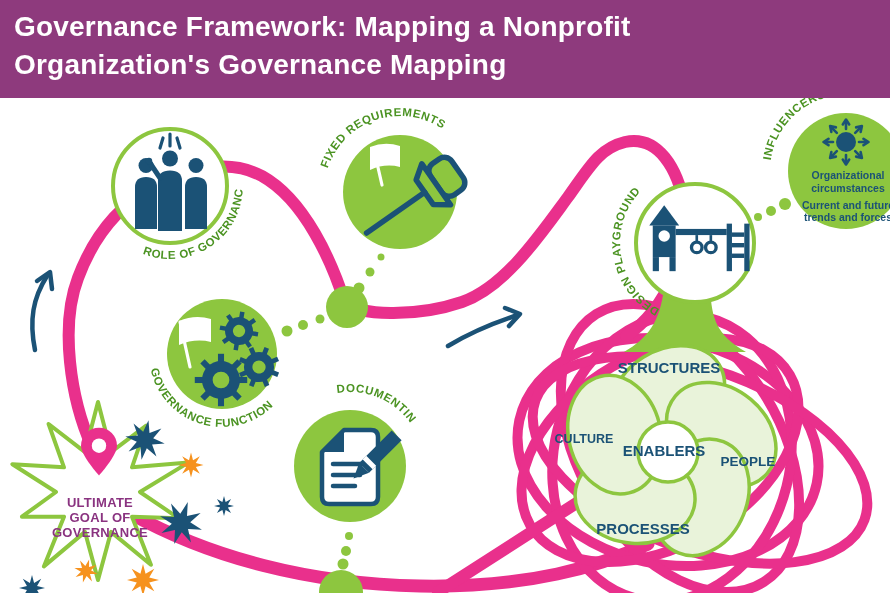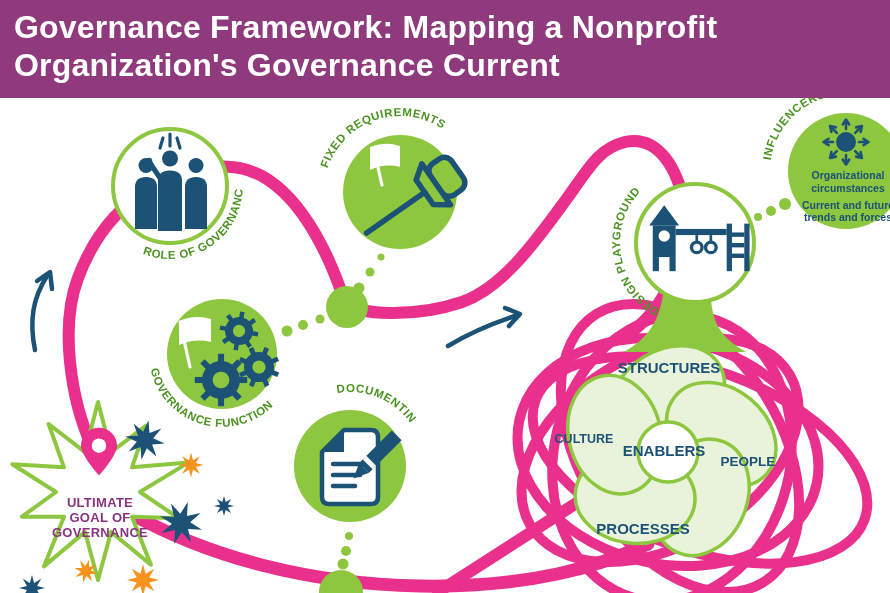--- a/index.html
+++ b/index.html
@@ -1,19 +1,19 @@
 <!DOCTYPE html>
 <html><head>
 <meta charset="utf-8">
 <style>
   html,body{margin:0;padding:0;background:#fff;}
   .stage{position:relative;width:890px;height:593px;overflow:hidden;background:#fff;
          font-family:"Liberation Sans",sans-serif;}
   .header{position:absolute;top:0;left:0;width:890px;height:98px;background:#8e3a7d;z-index:5;box-sizing:border-box;padding:8px 0 0 14px;}
-  .header .t{color:#fff;font-size:32px;font-weight:700;line-height:38px;letter-spacing:.2px;}
+  .header .t{color:#fff;font-size:28px;font-weight:700;line-height:38px;letter-spacing:.2px;}
   svg{position:absolute;top:0;left:0;}
   svg text{font-family:"Liberation Sans",sans-serif;font-weight:700;}
   .arcLabel{fill:#4b9322;font-size:11.5px;letter-spacing:.6px;}
   .flowerLabel{fill:#1b5276;text-anchor:middle;}
   .infText{fill:#1b5276;font-size:10.5px;text-anchor:middle;}
   .goalText{fill:#8a3380;font-size:13px;text-anchor:middle;letter-spacing:.3px;}
 </style>
 </head>
 <body>
 
@@ -258,16 +258,16 @@
     <use href="#star8" fill="#1b5276" transform="translate(181 523) rotate(18) scale(22)"></use>
     <use href="#star8" fill="#1b5276" transform="translate(224 506) scale(10)"></use>
     <use href="#star8" fill="#f6921e" transform="translate(86 571) rotate(15) scale(12)"></use>
     <use href="#star8" fill="#f6921e" transform="translate(143 580) scale(16)"></use>
     <use href="#star8" fill="#1b5276" transform="translate(32 588) scale(13)"></use>
   </g>
 </svg>
 
 <div class="header">
   <div class="t">Governance Framework: Mapping a Nonprofit</div>
-  <div class="t">Organization's Governance Current</div>
+  <div class="t">Organization's Governance Mapping</div>
 </div>
 
 </div>
 
 </body></html>

